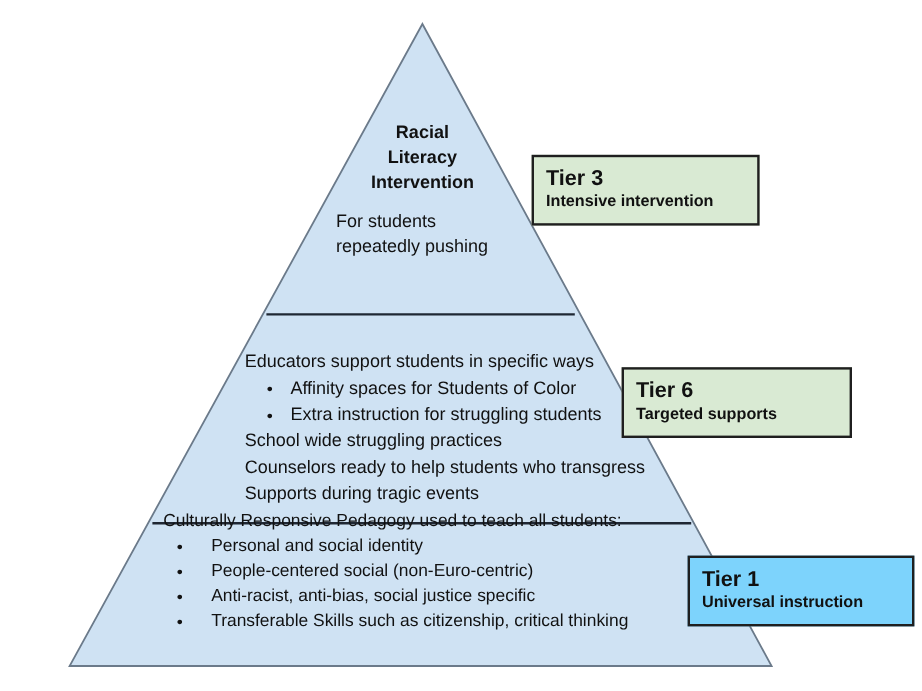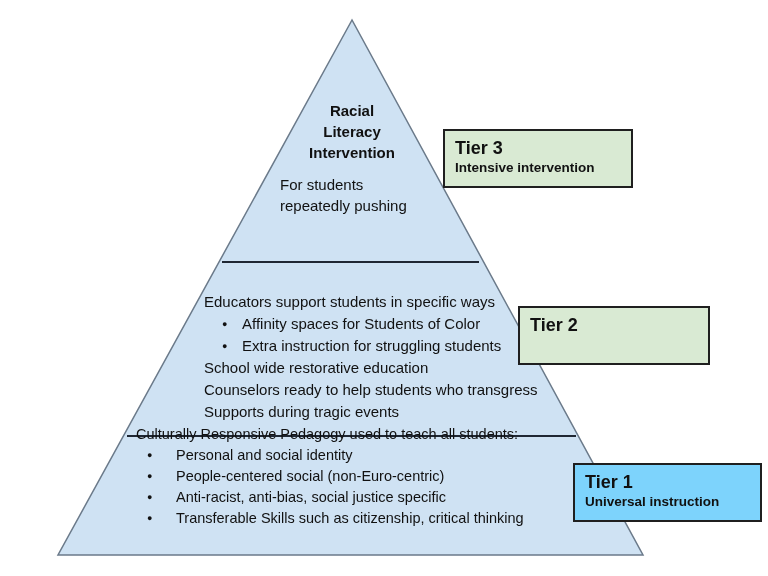--- a/index.html
+++ b/index.html
@@ -115,21 +115,21 @@
   <div class="txt t2-list">
     <div class="row">Educators support students in specific ways</div>
     <div class="row bulleted">
       <span class="bullet">●</span>
       <span>Affinity spaces for Students of Color</span>
     </div>
     <div class="row bulleted">
       <span class="bullet">●</span>
       <span>Extra instruction for struggling students</span>
     </div>
-    <div class="row">School wide restorative education</div>
+    <div class="row">School wide struggling practices</div>
     <div class="row">Counselors ready to help students who transgress</div>
     <div class="row">Supports during tragic events</div>
   </div>
 
   <div class="txt t1-list">
     <div class="row">Culturally Responsive Pedagogy used to teach all students:</div>
     <div class="row bulleted">
       <span class="bullet">●</span>
       <span>Personal and social identity</span>
     </div>
@@ -146,21 +146,22 @@
       <span>Transferable Skills such as citizenship, critical thinking</span>
     </div>
   </div>
 
   <div id="tier3-box" class="tier-box" style="background: rgb(217, 234, 211); border-color: rgb(31, 31, 31);">
     <div class="tier-title">Tier 3</div>
     <div class="tier-subtitle">Intensive intervention</div>
   </div>
 
   <div id="tier2-box" class="tier-box" style="background: rgb(217, 234, 211); border-color: rgb(31, 31, 31);">
-    <div class="tier-title">Tier 2</div>
+    <div class="tier-title">Tier 6</div>
+    <div class="tier-subtitle">Targeted supports</div>
   </div>
 
   <div id="tier1-box" class="tier-box" style="background: #7dd3fc; border-color: rgb(31, 31, 31);">
     <div class="tier-title">Tier 1</div>
     <div class="tier-subtitle">Universal instruction</div>
   </div>
 
 </div>
 
 </body></html>

